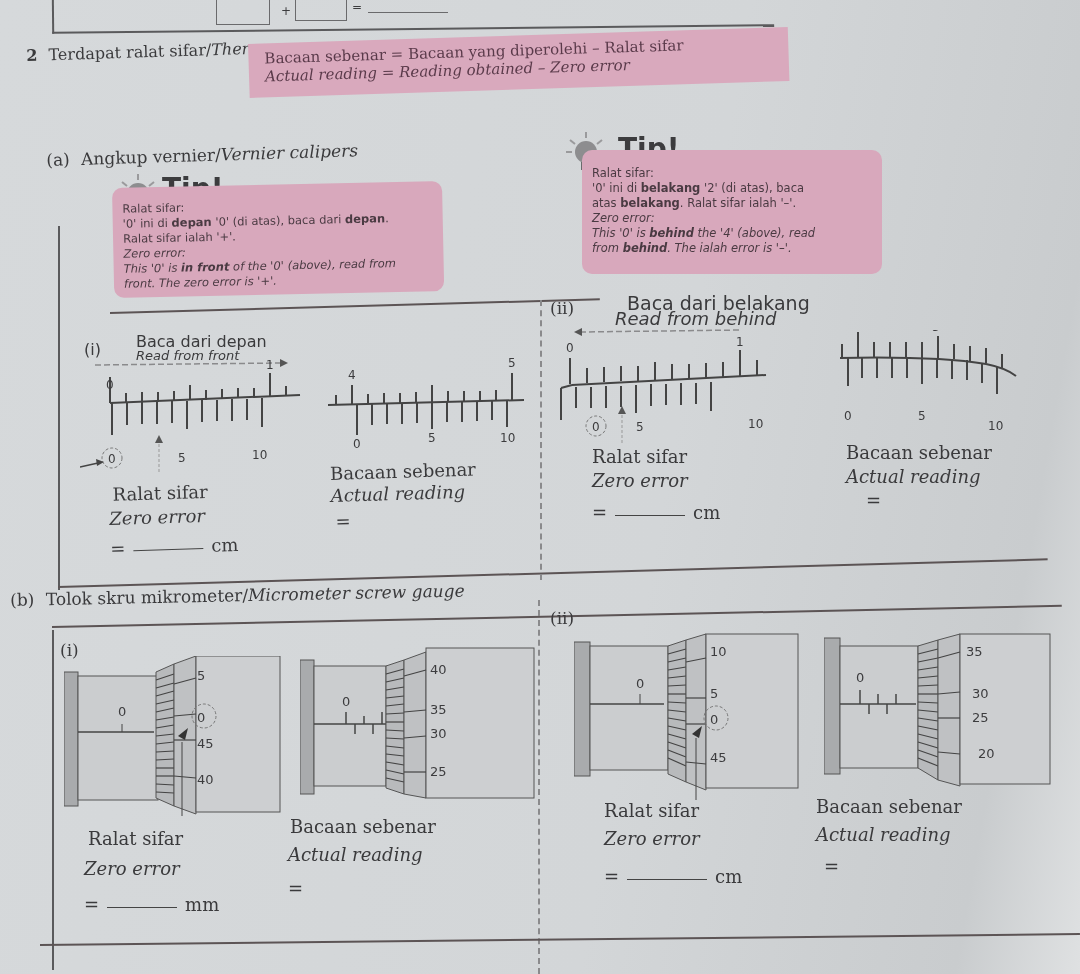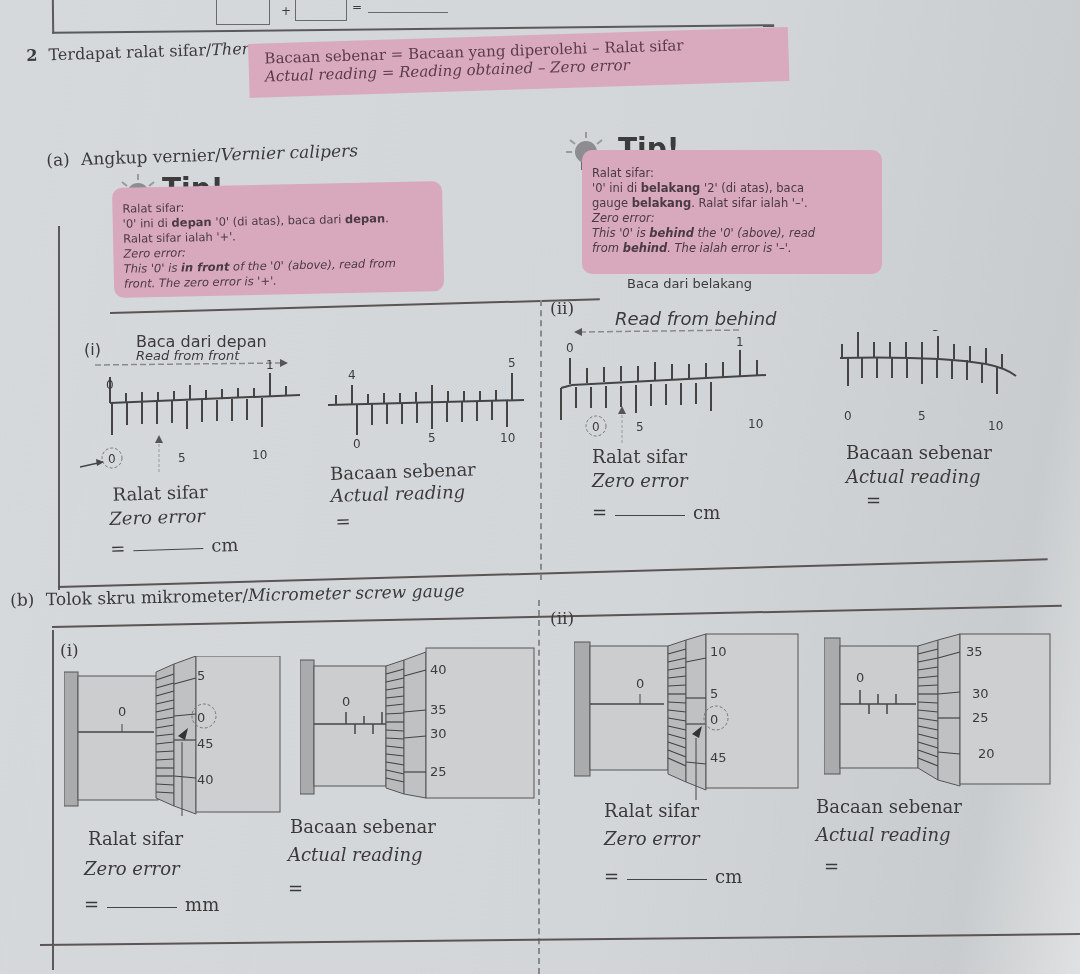--- a/index.html
+++ b/index.html
@@ -96,25 +96,25 @@
         <rect x="15" y="30" width="10" height="8" fill="#6a6a6c"></rect>
       </svg>
   </div>
   <div class="abs tiptitle" style="left:618px; top:132px;">Tip!</div>
   <div class="abs tipbox" style="left:582px; top:150px; width:300px; height:124px; padding:16px 10px 6px 10px; box-sizing:border-box;">
     <div class="tipt">Ralat sifar:</div>
     <div class="tipt">
       <span>'0' ini di </span><b>belakang</b><span> '2' (di atas), baca</span>
     </div>
     <div class="tipt">
-      <span>gauge </span><b>belakang</b><span>. Ralat sifar ialah '–'.</span>
+      <span>atas </span><b>belakang</b><span>. Ralat sifar ialah '–'.</span>
     </div>
     <div class="tipt ital">Zero error:</div>
     <div class="tipt ital">
-      <span>This '0' is </span><b>behind</b><span> the '0' (above), read</span>
+      <span>This '0' is </span><b>behind</b><span> the '4' (above), read</span>
     </div>
     <div class="tipt ital">
       <span>from </span><b>behind</b><span>. The ialah error is '–'.</span>
     </div>
   </div>
 
   <div class="abs" style="left:58px; top:226px; width:1000px; height:364px; border-left:2px solid #5a5a5c;"></div>
   <div class="hline" style="left:110px; top:312px; width:490px; transform:rotate(-1.6deg); transform-origin:left;"></div>
   <div class="hline" style="left:58px; top:586px; width:990px; transform:rotate(-1.6deg); transform-origin:left;"></div>
   <div class="dashv" style="left:540px; top:300px; height:280px;"></div>
@@ -209,21 +209,21 @@
     <div class="abs lbl-i" style="left:0px; top:32px;">Zero error</div>
     <div class="abs lbl" style="left:0px; top:62px; white-space:nowrap;">
       <span>=</span><span class="blank"></span><span>cm</span>
     </div>
     <div class="abs lbl" style="left:222px; top:-6px;">Bacaan sebenar</div>
     <div class="abs lbl-i" style="left:222px; top:16px;">Actual reading</div>
     <div class="abs lbl" style="left:226px; top:42px;">=</div>
   </div>
 
   <div class="abs serif" style="left:550px; top:298px; font-size:17px;">(ii)</div>
-  <div class="abs sans" style="left:627px; top:276px; font-size:13px;">Baca dari belakang</div>
+  <div class="abs sans" style="left:627px; top:292px; font-size:19px;">Baca dari belakang</div>
   <div class="abs sans ital" style="left:615px; top:308px; font-size:18px;">Read from behind</div>
 
   <svg class="abs" style="left:556px; top:318px;" width="240" height="130" viewBox="0 0 240 130">
     <line x1="24" y1="14" x2="186" y2="12" stroke="#8a8a8c" stroke-dasharray="6,3" stroke-width="1.5"></line>
     <polygon points="26,10 18,14 26,18" fill="#555"></polygon>
     <line x1="16" y1="67" x2="210" y2="57" stroke="#444" stroke-width="2"></line>
     <g stroke="#444" stroke-width="2">
       <line x1="14" y1="66" x2="14" y2="40"></line>
         <line x1="31" y1="65" x2="31" y2="50"></line>
         <line x1="48" y1="64" x2="48" y2="49"></line>

